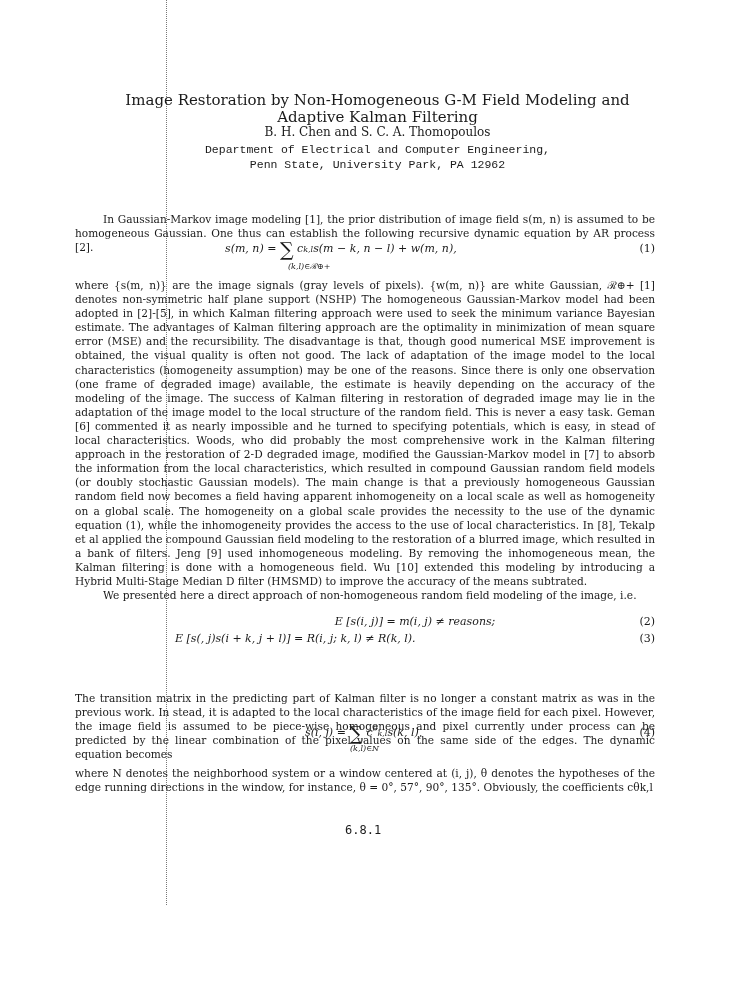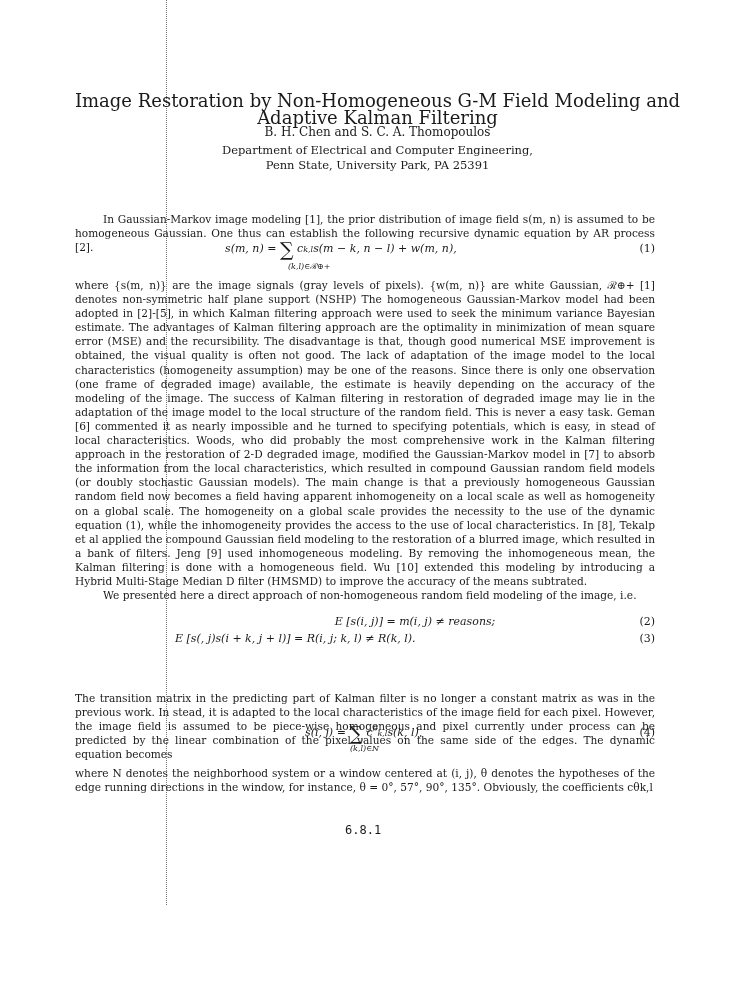--- a/index.html
+++ b/index.html
@@ -2,25 +2,25 @@
 <html><head>
   <meta charset="utf-8">
   <style>
     html, body { margin: 0; padding: 0; background: #ffffff; }
     body { width: 755px; height: 1000px; position: relative; overflow: hidden;
            font-family: "DejaVu Serif", "Liberation Serif", serif; color: #1a1a1a; }
     .page { position: absolute; left: 0; top: 0; width: 755px; height: 1000px; }
     .dotline { position: absolute; left: 166px; top: 0; height: 905px; width: 0;
                border-left: 1px dotted #777; }
     .title { position: absolute; left: 0; width: 755px; text-align: center;
-             font-size: 18px; line-height: 17px; }
+             font-size: 15px; line-height: 17px; }
     .title.t1 { top: 92px; }
     .authors { position: absolute; top: 125px; left: 0; width: 755px; text-align: center; font-size: 12px; }
     .affil { position: absolute; top: 143px; left: 0; width: 755px; text-align: center;
-             font-size: 11.5px; line-height: 14.5px; }
+             font-size: 11.5px; line-height: 14.5px; font-family: Liberation Mono, monospace; }
     .body { position: absolute; left: 75px; width: 580px; font-size: 10.6px; line-height: 14.1px;
             text-align: justify; }
     .body p { margin: 0; }
     .indent { text-indent: 28px; }
     .eq { position: absolute; left: 75px; width: 580px; font-size: 11px; font-style: italic; }
     .eq .expr { position: absolute; text-align: center; }
     .eq .num { position: absolute; right: 0; font-style: normal; }
     .sub { font-size: 8px; font-style: italic; text-align: center; }
     .sum { font-size: 19px; font-style: normal; display: inline-block; vertical-align: middle; }
     .pagenum { position: absolute; top: 823px; left: 345px; font-family: "DejaVu Sans Mono", "Liberation Mono", monospace;
@@ -34,21 +34,21 @@
 
   <div class="title t1">
     <div>Image Restoration by Non-Homogeneous G-M Field Modeling and</div>
     <div>Adaptive Kalman Filtering</div>
   </div>
 
   <div class="authors">B. H. Chen and S. C. A. Thomopoulos</div>
 
   <div class="affil">
     <div>Department of Electrical and Computer Engineering,</div>
-    <div>Penn State, University Park, PA 25391</div>
+    <div>Penn State, University Park, PA 12962</div>
   </div>
 
   <div class="body" style="top:212px;">
     <p class="indent">In Gaussian-Markov image modeling [1], the prior distribution of image field s(m, n) is assumed to be homogeneous Gaussian. One thus can establish the following recursive dynamic equation by AR process [2].</p>
   </div>
 
   <div class="eq" style="top:238px; height:32px;">
     <div class="expr" style="left:150px; top:0;">
       <span>s(m, n) =</span>
       <span class="sum">∑</span>

